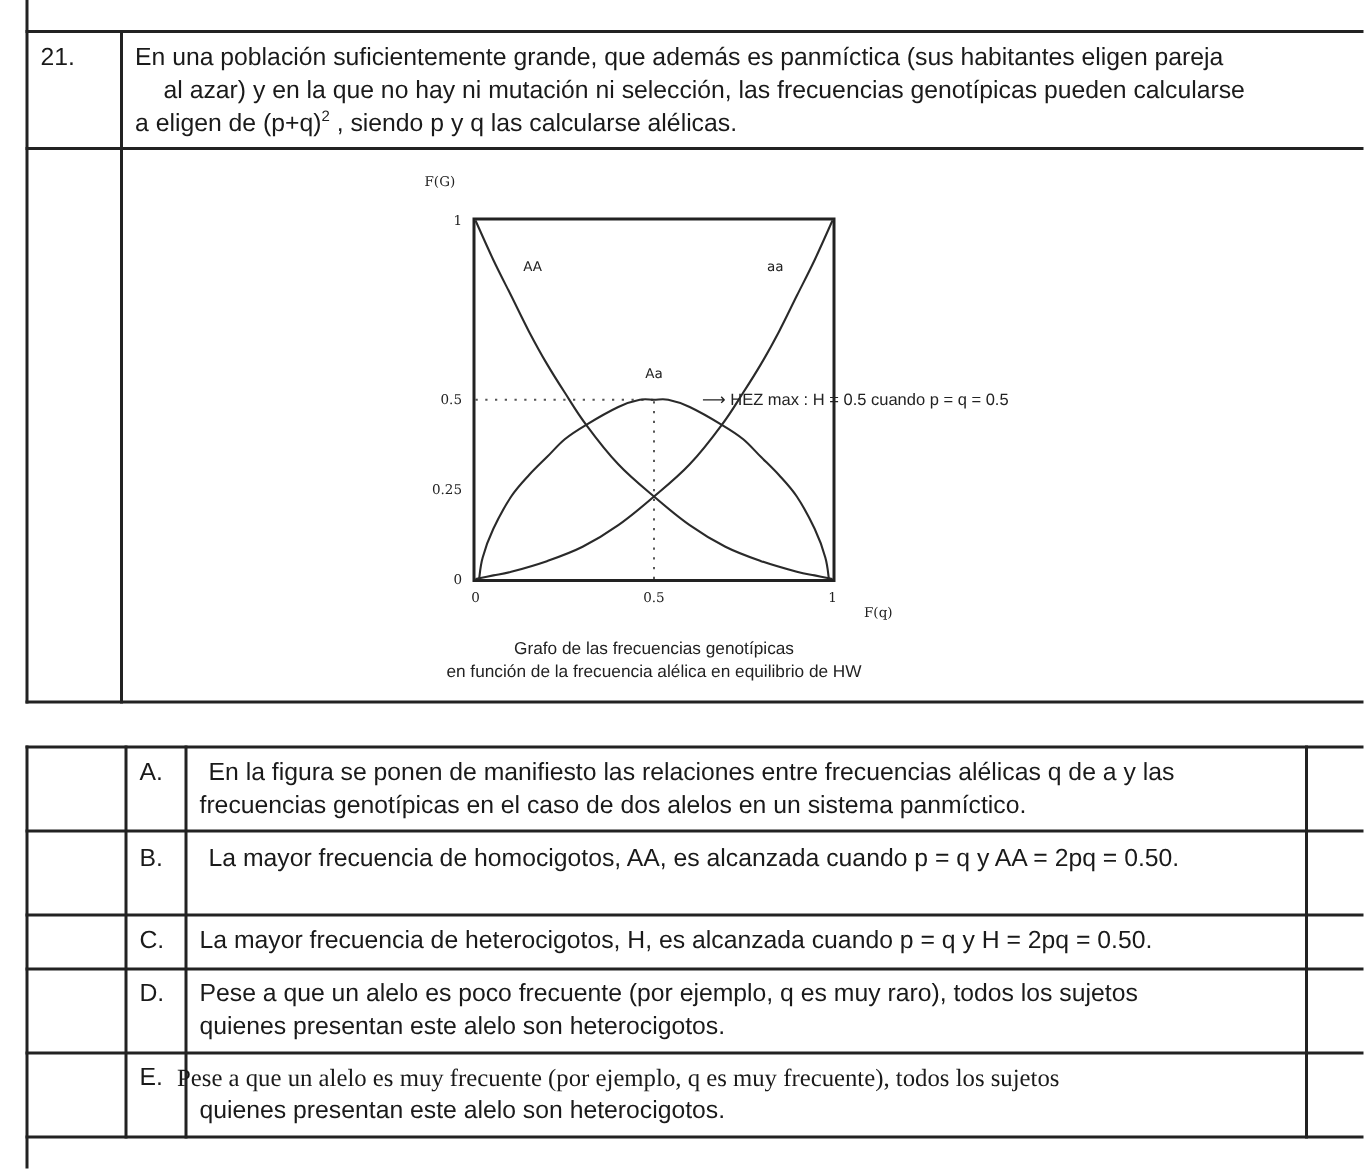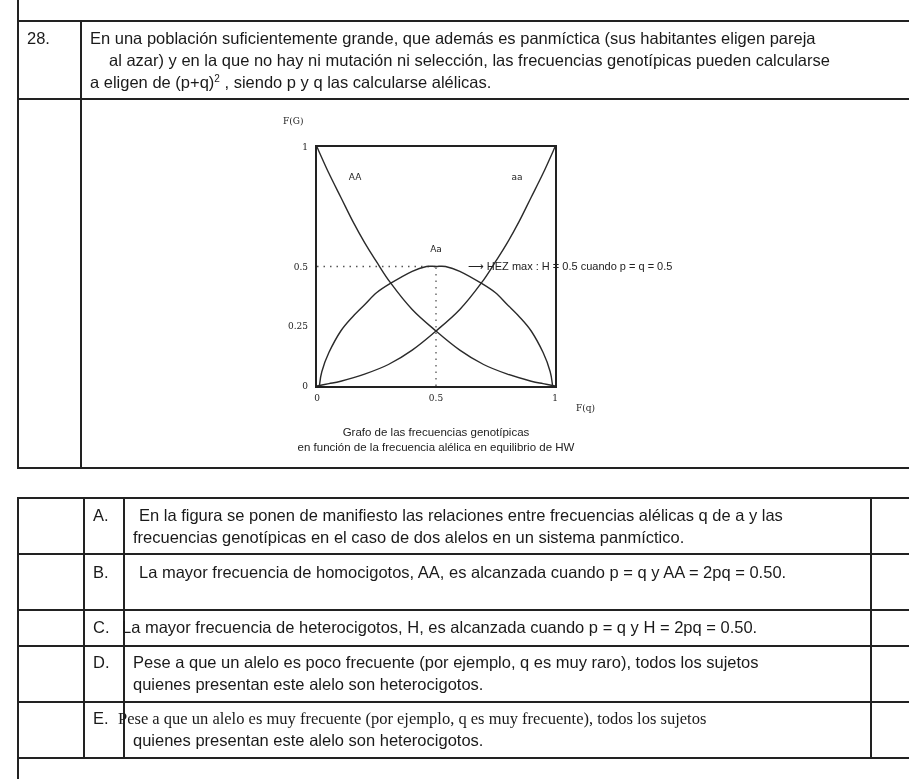--- a/index.html
+++ b/index.html
@@ -19,21 +19,21 @@
 </head>
 <body>
 
 <div>
   <div class="vline" style="left:17px; top:0; height:469px;"></div>
   <div class="vline" style="left:80px; top:20px; height:449px;"></div>
   <div class="hline" style="left:17px; top:20px; width:892px;"></div>
   <div class="hline" style="left:17px; top:98px; width:892px;"></div>
   <div class="hline" style="left:17px; top:467px; width:892px;"></div>
 
-  <div class="num" style="left:27px; top:28px;">28.</div>
+  <div class="num" style="left:27px; top:28px;">21.</div>
   <div class="txt" style="left:90px; top:28px;">En una población suficientemente grande, que además es panmíctica (sus habitantes eligen pareja</div>
   <div class="txt" style="left:90px; top:50px;margin-left:19px;">al azar) y en la que no hay ni mutación ni selección, las frecuencias genotípicas pueden calcularse</div>
   <div class="txt" style="left:90px; top:72px;"><span>a eligen de (p+q)</span><sup>2</sup><span> , siendo p y q las calcularse alélicas.</span></div>
 </div>
 
 <svg id="chart" width="909" height="470" viewBox="0 0 909 470">
   <text class="axis-text" x="283" y="124">F(G)</text>
   <text class="axis-text" x="576" y="411">F(q)</text>
   <g id="ref-lines">
       <line x1="317" x2="436" y1="266.5" y2="266.5" stroke="#555" stroke-width="1.3" stroke-dasharray="1.5 5"></line>
@@ -84,21 +84,21 @@
     <div class="txt" style="left:133px; top:527px;">frecuencias genotípicas en el caso de dos alelos en un sistema panmíctico.</div>
   </div>
 
   <div>
     <div class="num" style="left:93px; top:562px;">B.</div>
     <div class="txt" style="left:139px; top:562px;text-align:center;">La mayor frecuencia de homocigotos, AA, es alcanzada cuando p = q y AA = 2pq = 0.50.</div>
   </div>
 
   <div>
     <div class="num" style="left:93px; top:617px;">C.</div>
-    <div class="txt" style="left:122px; top:617px;">La mayor frecuencia de heterocigotos, H, es alcanzada cuando p = q y H = 2pq = 0.50.</div>
+    <div class="txt" style="left:133px; top:617px;">La mayor frecuencia de heterocigotos, H, es alcanzada cuando p = q y H = 2pq = 0.50.</div>
   </div>
 
   <div>
     <div class="num" style="left:93px; top:652px;">D.</div>
     <div class="txt" style="left:133px; top:652px;">Pese a que un alelo es poco frecuente (por ejemplo, q es muy raro), todos los sujetos</div>
     <div class="txt" style="left:133px; top:674px;">quienes presentan este alelo son heterocigotos.</div>
   </div>
 
   <div>
     <div class="num" style="left:93px; top:708px;">E.</div>

